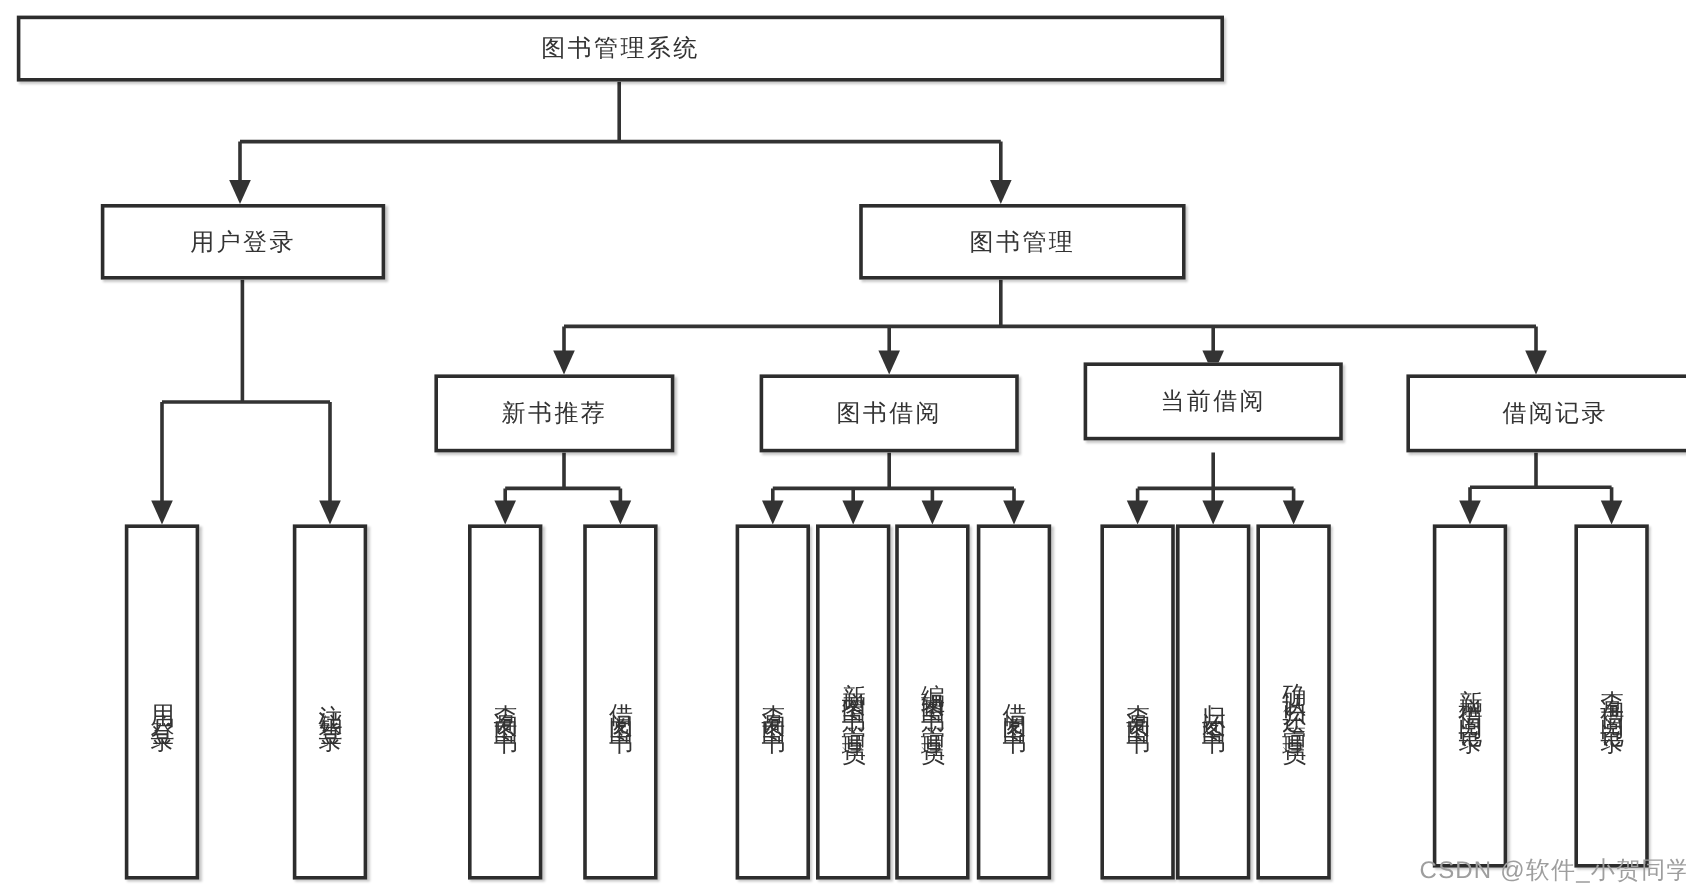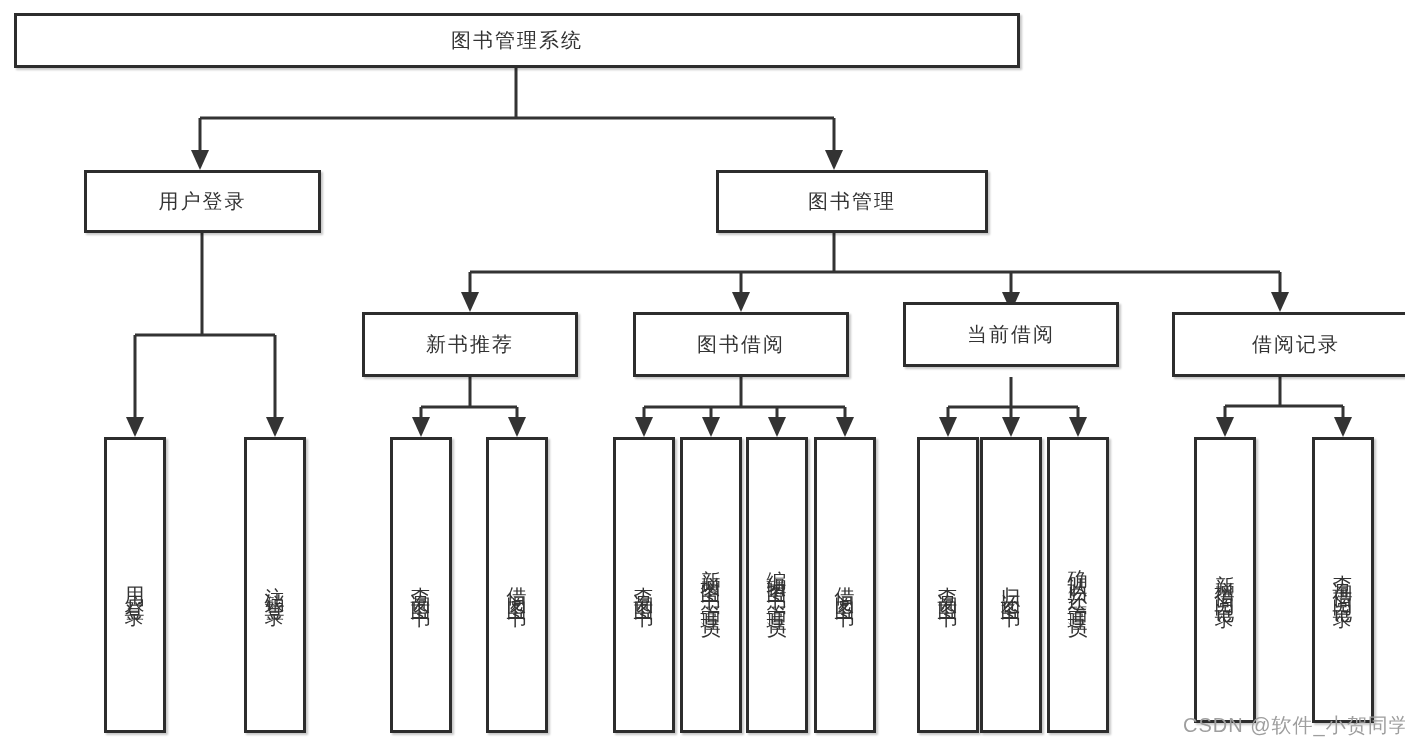--- a/index.html
+++ b/index.html
@@ -99,21 +99,21 @@
     <span>图书管理系统</span>
   </div>
 
   <div class="node h" style="left:84px; top:170px; width:237px; height:63px;">
     <span>用户登录</span>
   </div>
   <div class="node h" style="left:716px; top:170px; width:272px; height:63px;">
     <span>图书管理</span>
   </div>
 
-  <div class="node h" style="left:362px; top:312px; width:216px; height:65px;">
+  <div class="node h" style="left:362px; top:312px; width:200px; height:65px;">
     <span>新书推荐</span>
   </div>
   <div class="node h" style="left:633px; top:312px; width:216px; height:65px;">
     <span>图书借阅</span>
   </div>
   <div class="node h" style="left:903px; top:302px; width:216px; height:65px;">
     <span>当前借阅</span>
   </div>
   <div class="node h" style="left:1172px; top:312px; width:248px; height:65px;">
     <span>借阅记录</span>

